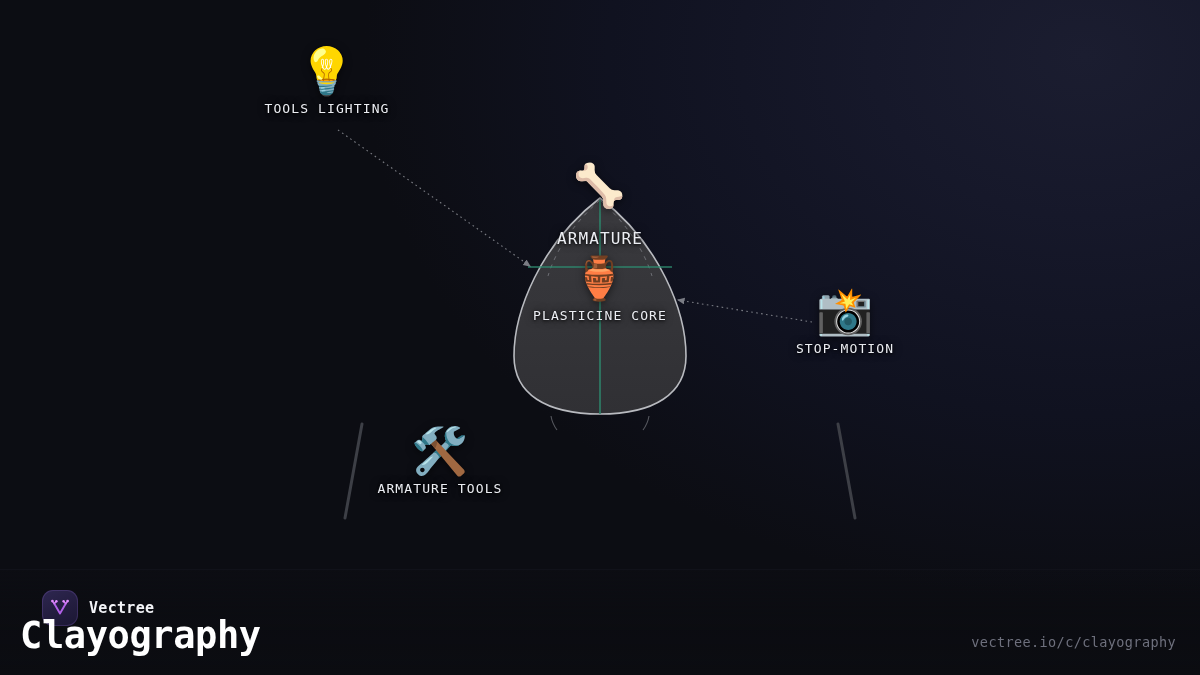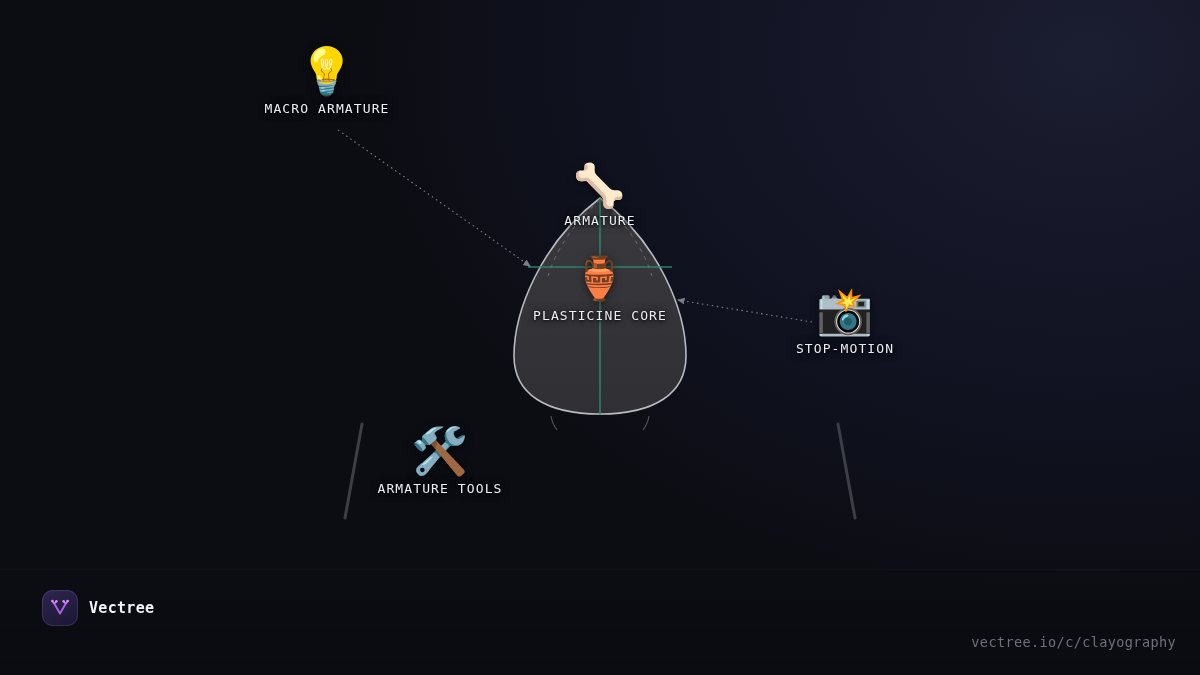--- a/index.html
+++ b/index.html
@@ -59,21 +59,21 @@
   }
 
   .node.outer .glyph { font-size: 46px; }
   .node.inner .glyph { font-size: 42px; }
 
   #node-macro-lighting { left: 327px; top: 48px; }
   #node-stop-motion    { left: 845px; top: 288px; }
   #node-modeling-tools { left: 440px; top: 428px; }
 
   #node-armature       { left: 600px; top: 165px; }
-  #node-armature .label { margin-top: 6px; font-size: 13px; }
+  #node-armature .label { margin-top: 22px; font-size: 16px; }
   #node-plasticine     { left: 600px; top: 258px; }
   #node-plasticine .label { margin-top: 8px; font-size: 13px; }
 
   
   #footer {
     position: absolute;
     left: 0;
     bottom: 0;
     width: 1200px;
     height: 105px;
@@ -168,21 +168,21 @@
 
     <line x1="362" y1="424" x2="345" y2="518" stroke="#3d3f46" stroke-width="3" stroke-linecap="round"></line>
     <line x1="838" y1="424" x2="855" y2="518" stroke="#3d3f46" stroke-width="3" stroke-linecap="round"></line>
 
     <line x1="338" y1="130" x2="530" y2="266" stroke="#8e9097" stroke-width="1.1" stroke-dasharray="1.6 3.4" marker-end="url(#arrowhead)" opacity=".85"></line>
     <line x1="812" y1="322" x2="678" y2="300" stroke="#8e9097" stroke-width="1.1" stroke-dasharray="1.6 3.4" marker-end="url(#arrowhead)" opacity=".85"></line>
   </svg>
 
   <div class="node outer" id="node-macro-lighting">
     <span class="glyph">💡</span>
-    <span class="label">MACRO ARMATURE</span>
+    <span class="label">TOOLS LIGHTING</span>
   </div>
 
   <div class="node outer" id="node-stop-motion">
     <span class="glyph">📸</span>
     <span class="label">STOP-MOTION</span>
   </div>
 
   <div class="node outer" id="node-modeling-tools">
     <span class="glyph">🛠️</span>
     <span class="label">ARMATURE TOOLS</span>
@@ -208,17 +208,18 @@
           <path d="M16.8 6.6 L18.4 4.4 M16.8 6.6 L14.8 4.6" fill="none" stroke="#d07bf5" stroke-width="1.5" stroke-linecap="round"></path>
           <circle cx="3.4" cy="4.1" r="1.35" fill="#e28cff"></circle>
           <circle cx="7.4" cy="4.3" r="1.25" fill="#e28cff"></circle>
           <circle cx="14.6" cy="4.3" r="1.25" fill="#e28cff"></circle>
           <circle cx="18.6" cy="4.1" r="1.35" fill="#e28cff"></circle>
         </svg>
       </div>
       <span id="brand-name">Vectree</span>
     </div>
 
+    <div id="page-title">Clayography</div>
 
     <div id="footer-url">vectree.io/c/clayography</div>
   </div>
 
 </div>
 
 </body></html>

